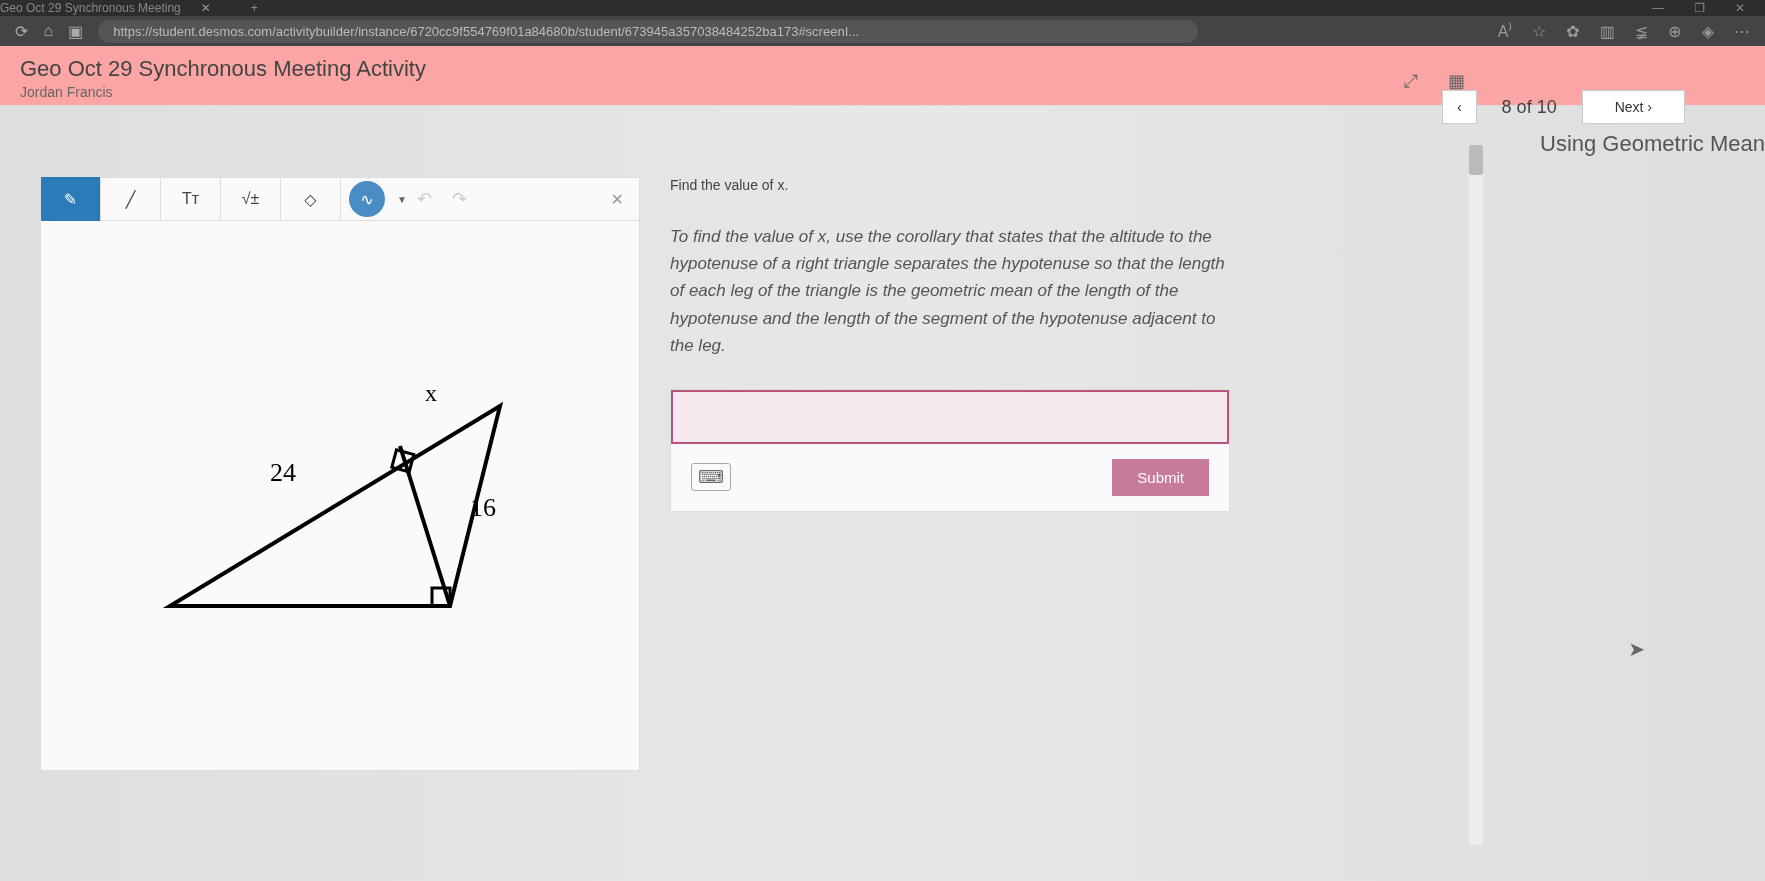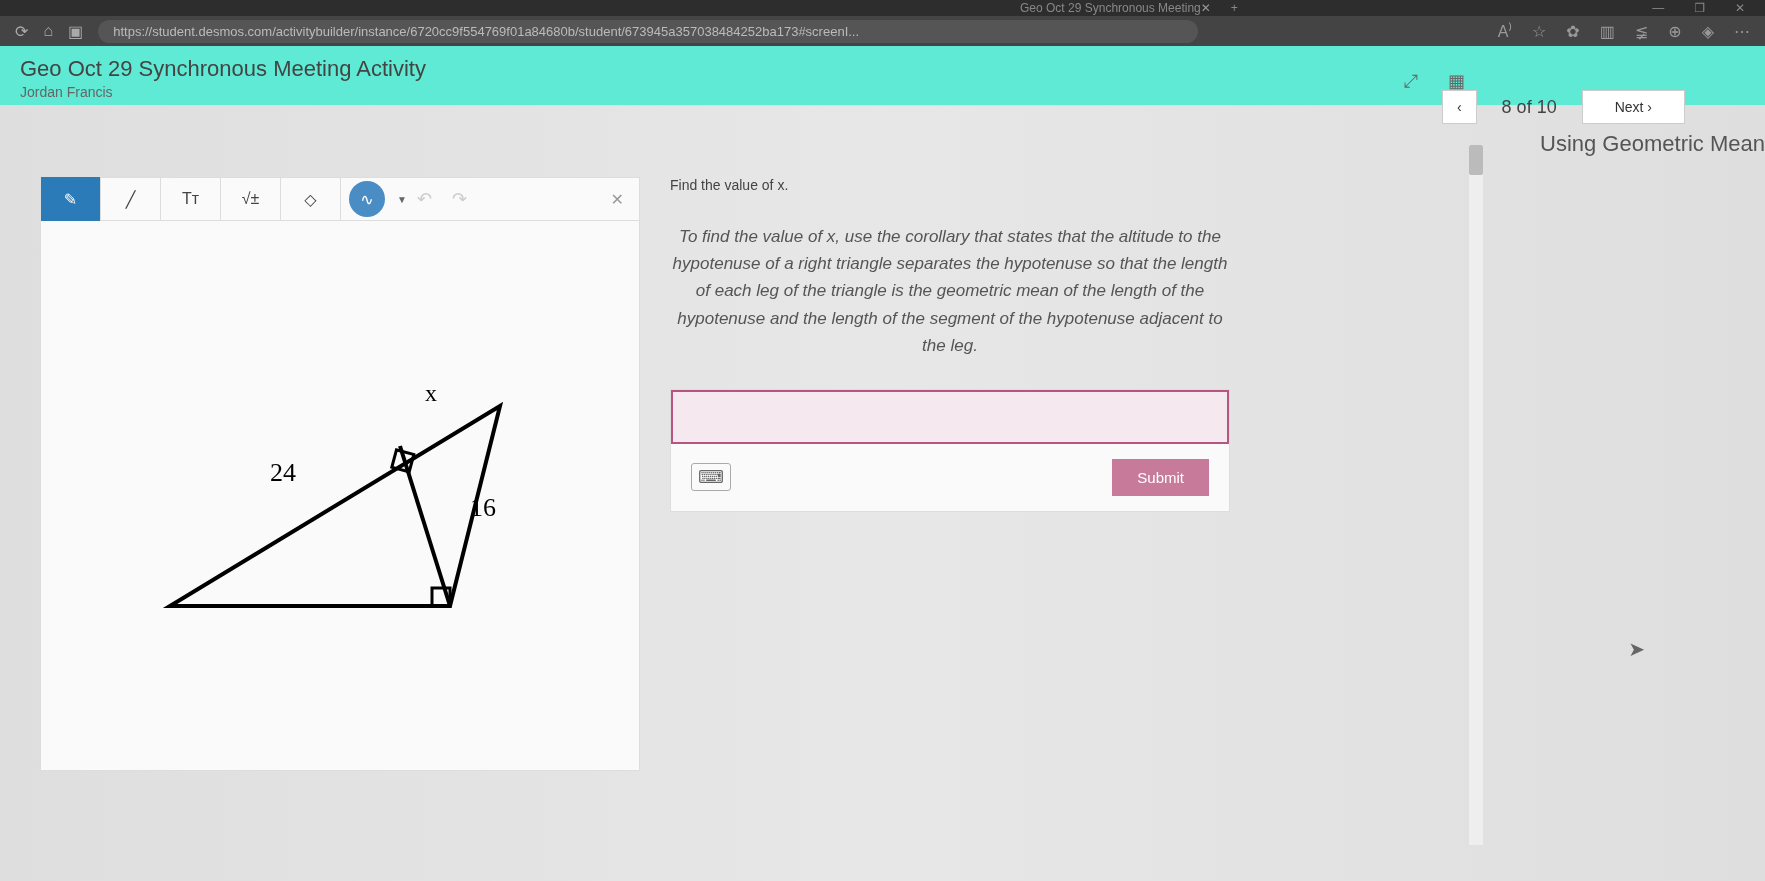--- a/index.html
+++ b/index.html
@@ -9,23 +9,23 @@
       background-image: linear-gradient(90deg, rgba(200,200,200,0.3) 0%, rgba(230,230,230,0.5) 50%, rgba(200,200,200,0.3) 100%);
       width: 1765px;
       height: 881px;
       overflow: hidden;
     }
     .tab-bar {
       background: #2d2d2d;
       height: 16px;
       display: flex;
       align-items: center;
-      padding-left: 1020px;
       color: #999;
       font-size: 12px;
+      gap: 20px;
     }
     .tab-item { color: #888; }
     .tab-plus { color: #888; margin-left: 20px; }
     .tab-controls { margin-left: auto; display: flex; gap: 30px; padding-right: 20px; color: #888; }
     .address-bar {
       background: #444;
       height: 30px;
       display: flex;
       align-items: center;
       padding: 0 15px;
@@ -36,21 +36,21 @@
       flex: 1;
       background: #555;
       border-radius: 15px;
       padding: 4px 15px;
       color: #bbb;
       font-size: 13px;
       max-width: 1100px;
     }
     .addr-icons { display: flex; gap: 20px; align-items: center; color: #999; margin-left: auto; }
     .header {
-      background: #5eead4;
+      background: #fca5a5;
       padding: 10px 20px 5px 20px;
       border-bottom: 1px solid #ddd;
     }
     .activity-title {
       font-size: 22px;
       color: #444;
       font-weight: 400;
     }
     .student-name {
       font-size: 14px;
@@ -159,21 +159,20 @@
       font-size: 14px;
       color: #444;
       margin-bottom: 30px;
     }
     .explanation {
       font-size: 17px;
       color: #555;
       font-style: italic;
       line-height: 1.6;
       max-width: 560px;
-      text-align: center;
     }
     .answer-area {
       margin-top: 30px;
       border: 1px solid #ddd;
       background: #fafafa;
       padding: 0;
       max-width: 560px;
     }
     .answer-input {
       width: 100%;

